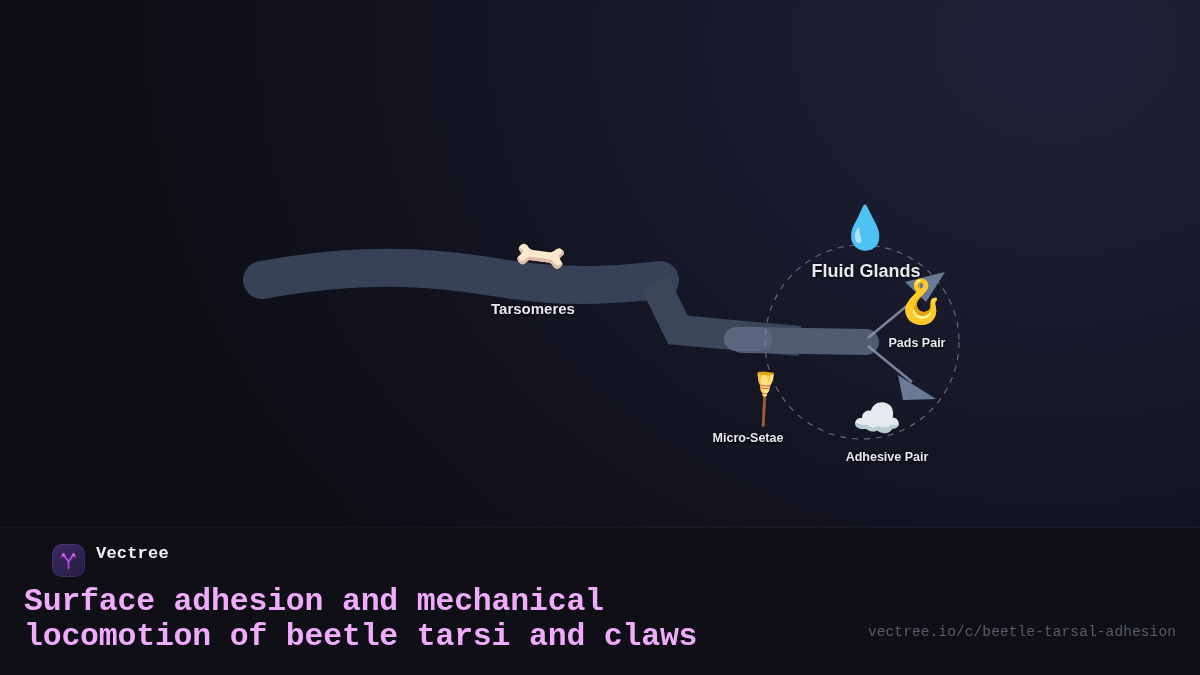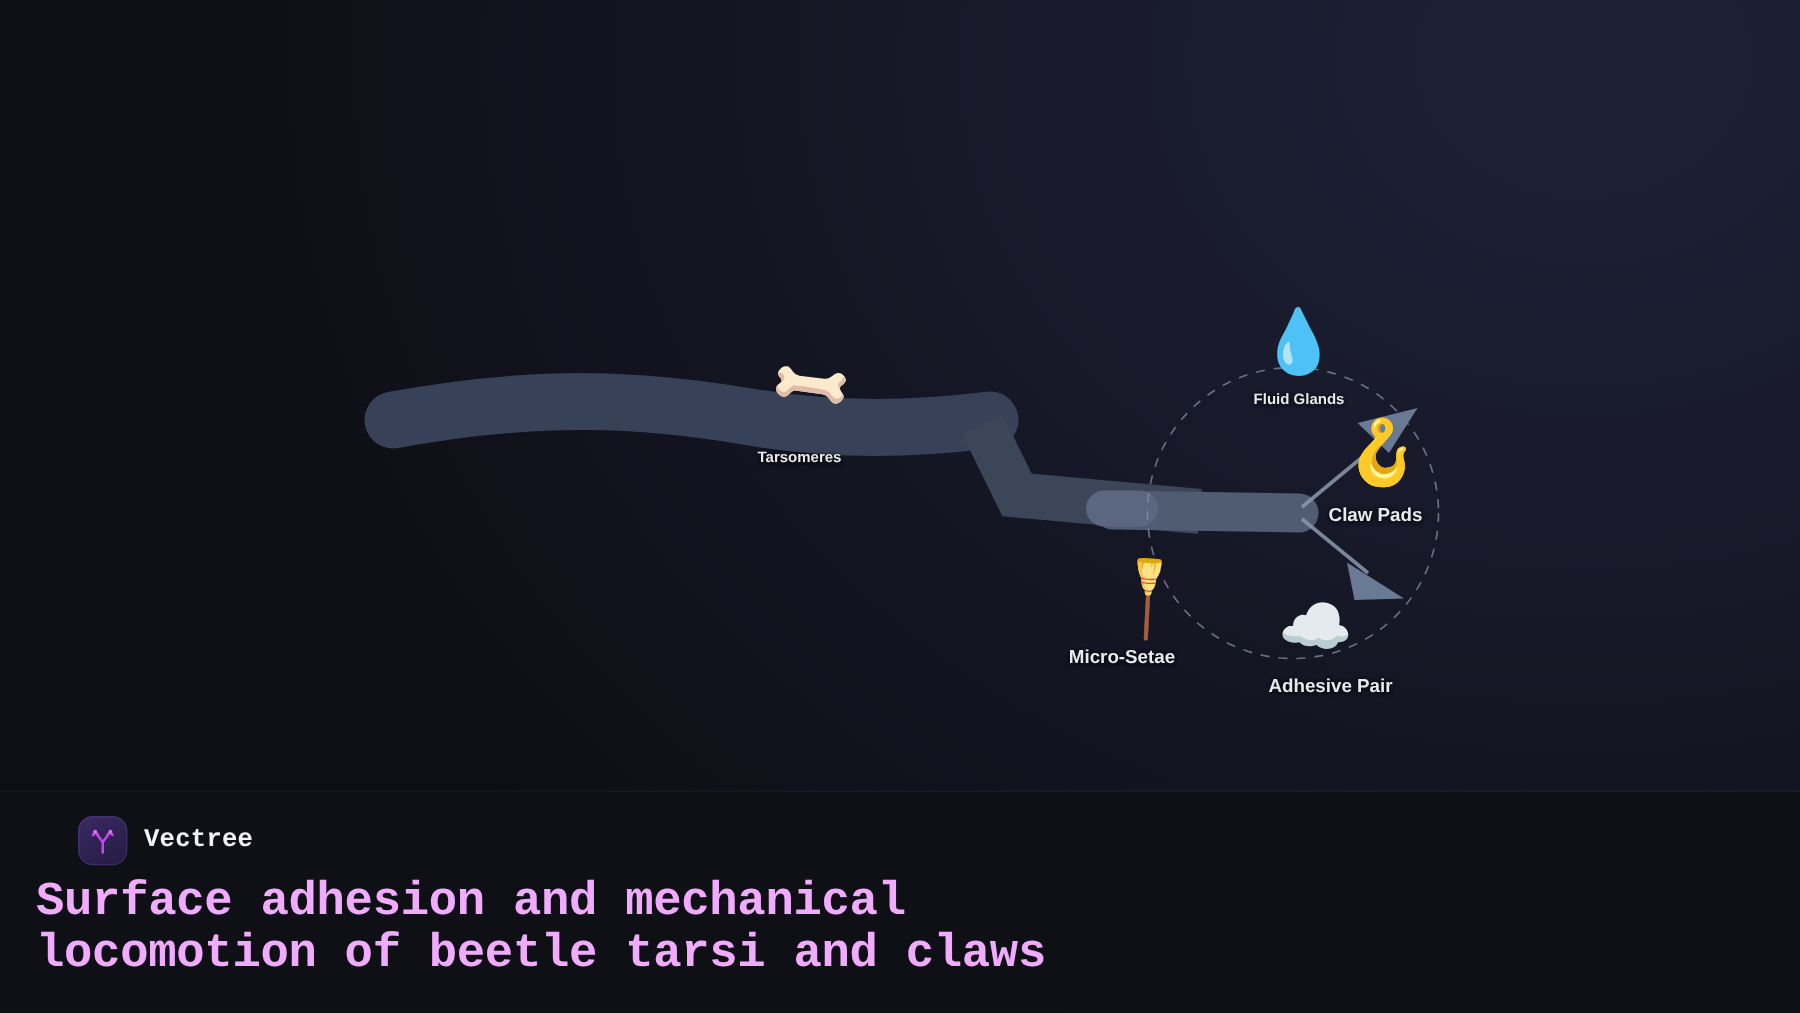--- a/index.html
+++ b/index.html
@@ -61,21 +61,20 @@
     top: 528px;
     width: 1200px;
     height: 147px;
     background: #0f0f16;
   }
   #brand-row {
     position: absolute;
     left: 24px;
     top: 16px;
     display: flex;
-    align-items: center;
     gap: 11px;
     padding-left: 28px;
   }
   #logo-badge {
     width: 33px;
     height: 33px;
     border-radius: 10px;
     background: linear-gradient(150deg, #3b2a66 0%, #2f2352 48%, #241b41 100%);
     display: flex;
     align-items: center;
@@ -154,25 +153,25 @@
   <div class="emoji" style="left:541px; top:257px; font-size:38px; transform:translate(-50%,-50%) rotate(-38deg);">🦴</div>
 
   <div class="emoji" style="left:866px; top:228px; font-size:42px; transform:translate(-50%,-50%);">💧</div>
 
   <div class="emoji" style="left:922px; top:302px; font-size:42px; transform:translate(-50%,-50%);">🪝</div>
 
   <div class="emoji" style="left:877px; top:418px; font-size:40px; transform:translate(-50%,-50%);">☁️</div>
 
   <div class="emoji" style="left:765px; top:396px; font-size:40px; transform:translate(-50%,-50%) rotate(138deg);">🧹</div>
 
-  <div class="node-label" style="left:533px; top:300px; font-size:10px;">Tarsomeres</div>
-
-  <div class="node-label" style="left:866px; top:261px; font-size:10px;">Fluid Glands</div>
-
-  <div class="node-label" style="left:917px; top:336px; font-size:12.5px;">Claw Pads</div>
+  <div class="node-label" style="left:533px; top:300px; font-size:15px;">Tarsomeres</div>
+
+  <div class="node-label" style="left:866px; top:261px; font-size:18px;">Fluid Glands</div>
+
+  <div class="node-label" style="left:917px; top:336px; font-size:12.5px;">Pads Pair</div>
 
   <div class="node-label" style="left:887px; top:450px; font-size:12.5px;">Adhesive Pair</div>
 
   <div class="node-label" style="left:748px; top:431px; font-size:12.5px;">Micro-Setae</div>
 
   <div id="footer-divider"></div>
 
   <div id="footer">
 
     <div id="brand-row">
@@ -192,15 +191,16 @@
             <circle cx="17.8" cy="5.2" r="1.5"></circle>
           </g>
         </svg>
       </div>
       <div id="brand-name">Vectree</div>
     </div>
 
     <div id="page-title">Surface adhesion and mechanical
 locomotion of beetle tarsi and claws</div>
 
+    <div id="footer-url">vectree.io/c/beetle-tarsal-adhesion</div>
   </div>
 
 </div>
 
 </body></html>

